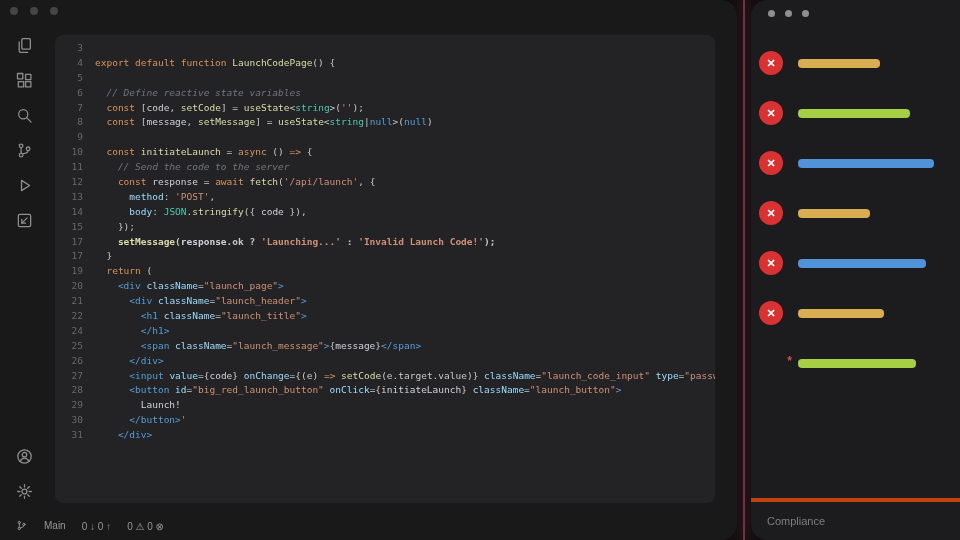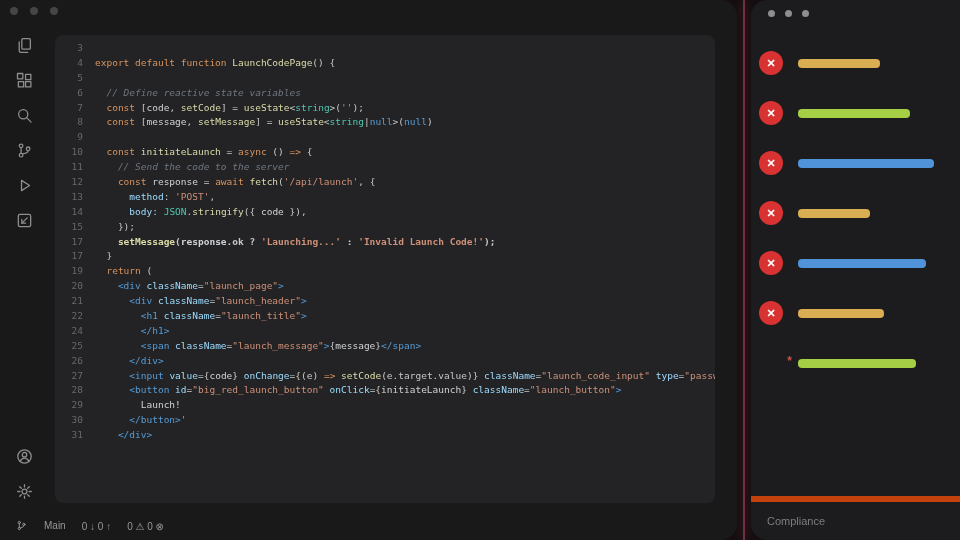--- a/index.html
+++ b/index.html
@@ -37,21 +37,21 @@
         color:#979797;font-size:10px;}
   .sb-item{display:flex;gap:17px;}
   
   .comp-list{position:absolute;left:8px;top:51px;right:0;}
   .comp-row{display:flex;align-items:center;height:24px;margin-bottom:26px;}
   .comp-slot{position:relative;width:24px;height:24px;margin-right:15px;flex:none;}
   .comp-x{width:24px;height:24px;border-radius:50%;color:#fff;font-size:11px;font-weight:bold;
         display:flex;align-items:center;justify-content:center;}
   .comp-ast{position:absolute;right:-9px;top:3px;font-size:12px;font-weight:bold;}
   .comp-bar{height:9px;border-radius:4px;}
-  .comp-footer{position:absolute;left:0;right:0;bottom:0;height:38px;border-top:6px solid #c2410c;
+  .comp-footer{position:absolute;left:0;right:0;bottom:0;height:38px;border-top:4px solid #c2410c;
         display:flex;align-items:center;padding-left:16px;color:#7e7e7e;font-size:11px;}
 </style>
 </head>
 <body>
 
 <div class="page">
   <div class="seam"></div>
 
   <div class="left-window">
     <div class="dots">

